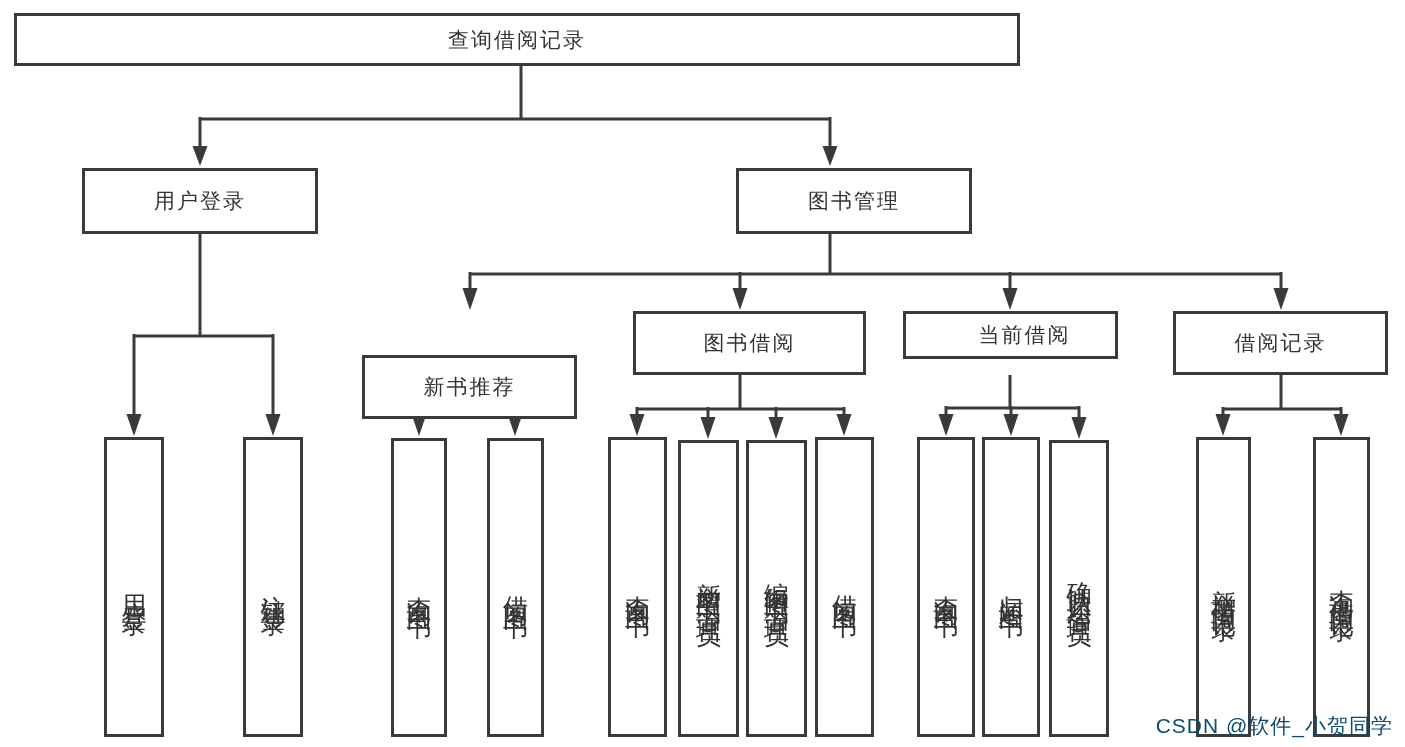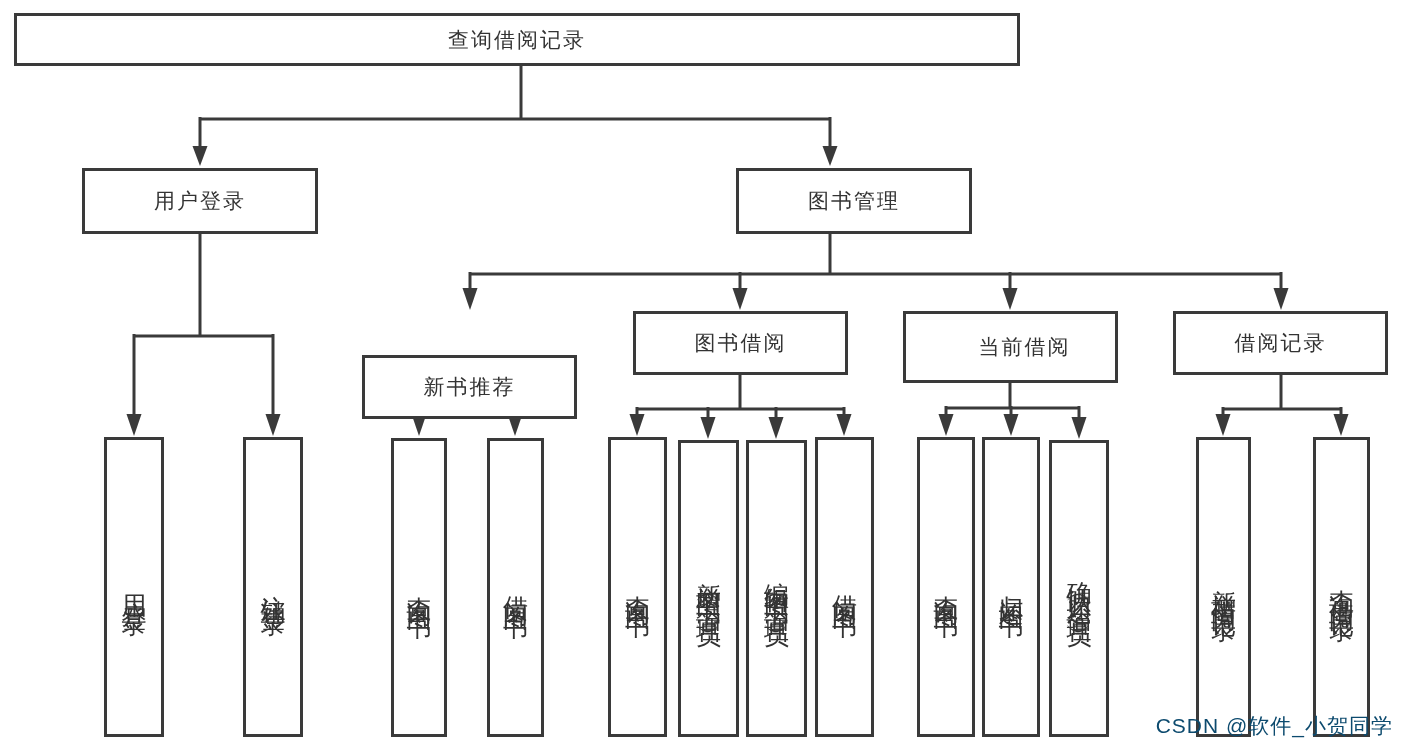--- a/index.html
+++ b/index.html
@@ -140,22 +140,22 @@
       <polygon points="1333.5,414 1348.5,414 1341,436"></polygon>
     </g>
   </svg>
 
   <div class="node h-node" style="left:14px; top:13px; width:1006px; height:53px;">查询借阅记录</div>
 
   <div class="node h-node" style="left:82px; top:168px; width:236px; height:66px;">用户登录</div>
   <div class="node h-node" style="left:736px; top:168px; width:236px; height:66px;">图书管理</div>
 
   <div class="node h-node" style="left:362px; top:311px; width:215px; height:64px;margin-top:44px;">新书推荐</div>
-  <div class="node h-node" style="left:633px; top:311px; width:215px; height:64px;">图书借阅</div>
-  <div class="node h-node" style="left:903px; top:311px; width:215px; height:72px;padding-left:28px;">当前借阅</div>
+  <div class="node h-node" style="left:633px; top:311px; width:233px; height:64px;">图书借阅</div>
+  <div class="node h-node" style="left:903px; top:311px; width:215px; height:48px;padding-left:28px;">当前借阅</div>
   <div class="node h-node" style="left:1173px; top:311px; width:215px; height:64px;">借阅记录</div>
 
   <div class="node v-node" style="left:104px; top:437px; width:60px; height:300px;">用户登录</div>
   <div class="node v-node" style="left:243px; top:437px; width:60px; height:300px;">注销登录</div>
 
   <div class="node v-node" style="left:391px; top:438px; width:56px; height:299px;">查询图书</div>
   <div class="node v-node" style="left:487px; top:438px; width:57px; height:299px;">借阅图书</div>
 
   <div class="node v-node" style="left:608px; top:437px; width:59px; height:300px;">查询图书</div>
   <div class="node v-node" style="left:678px; top:440px; width:61px; height:297px;">新增图书（管理员）</div>

